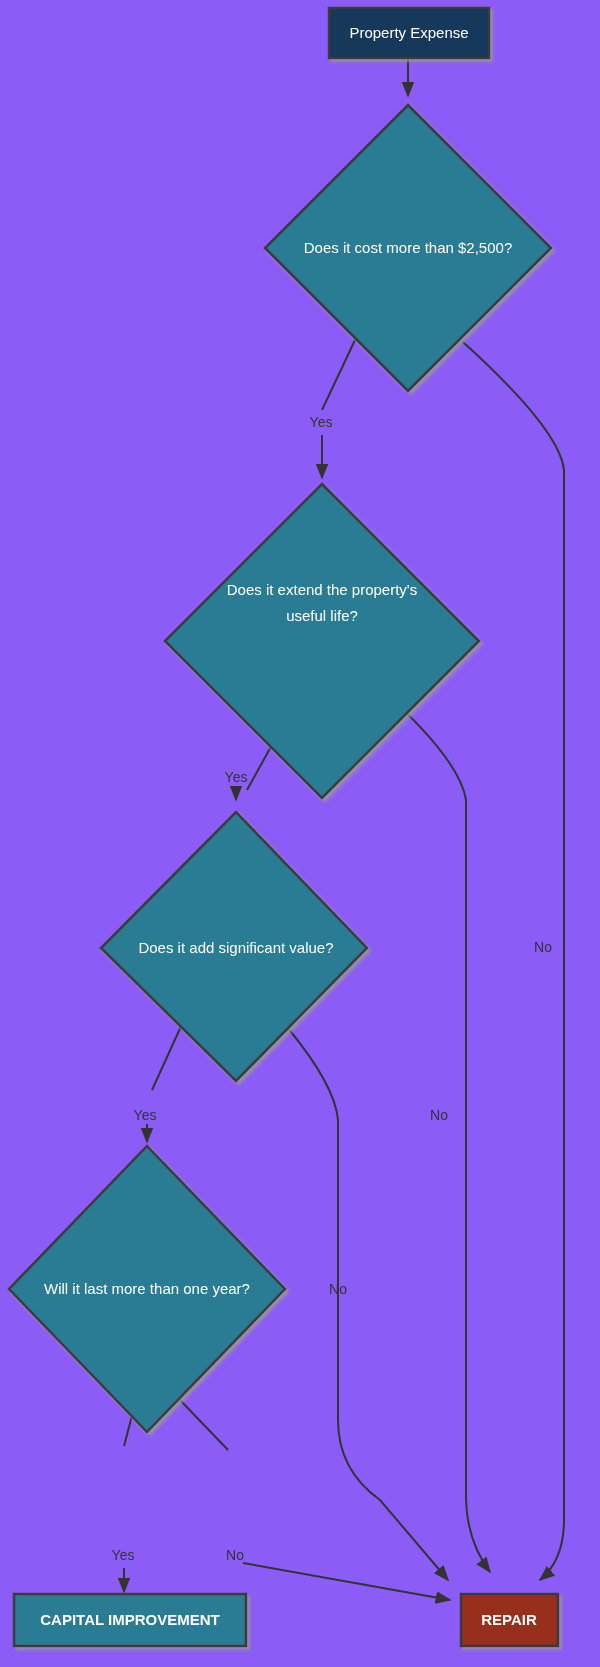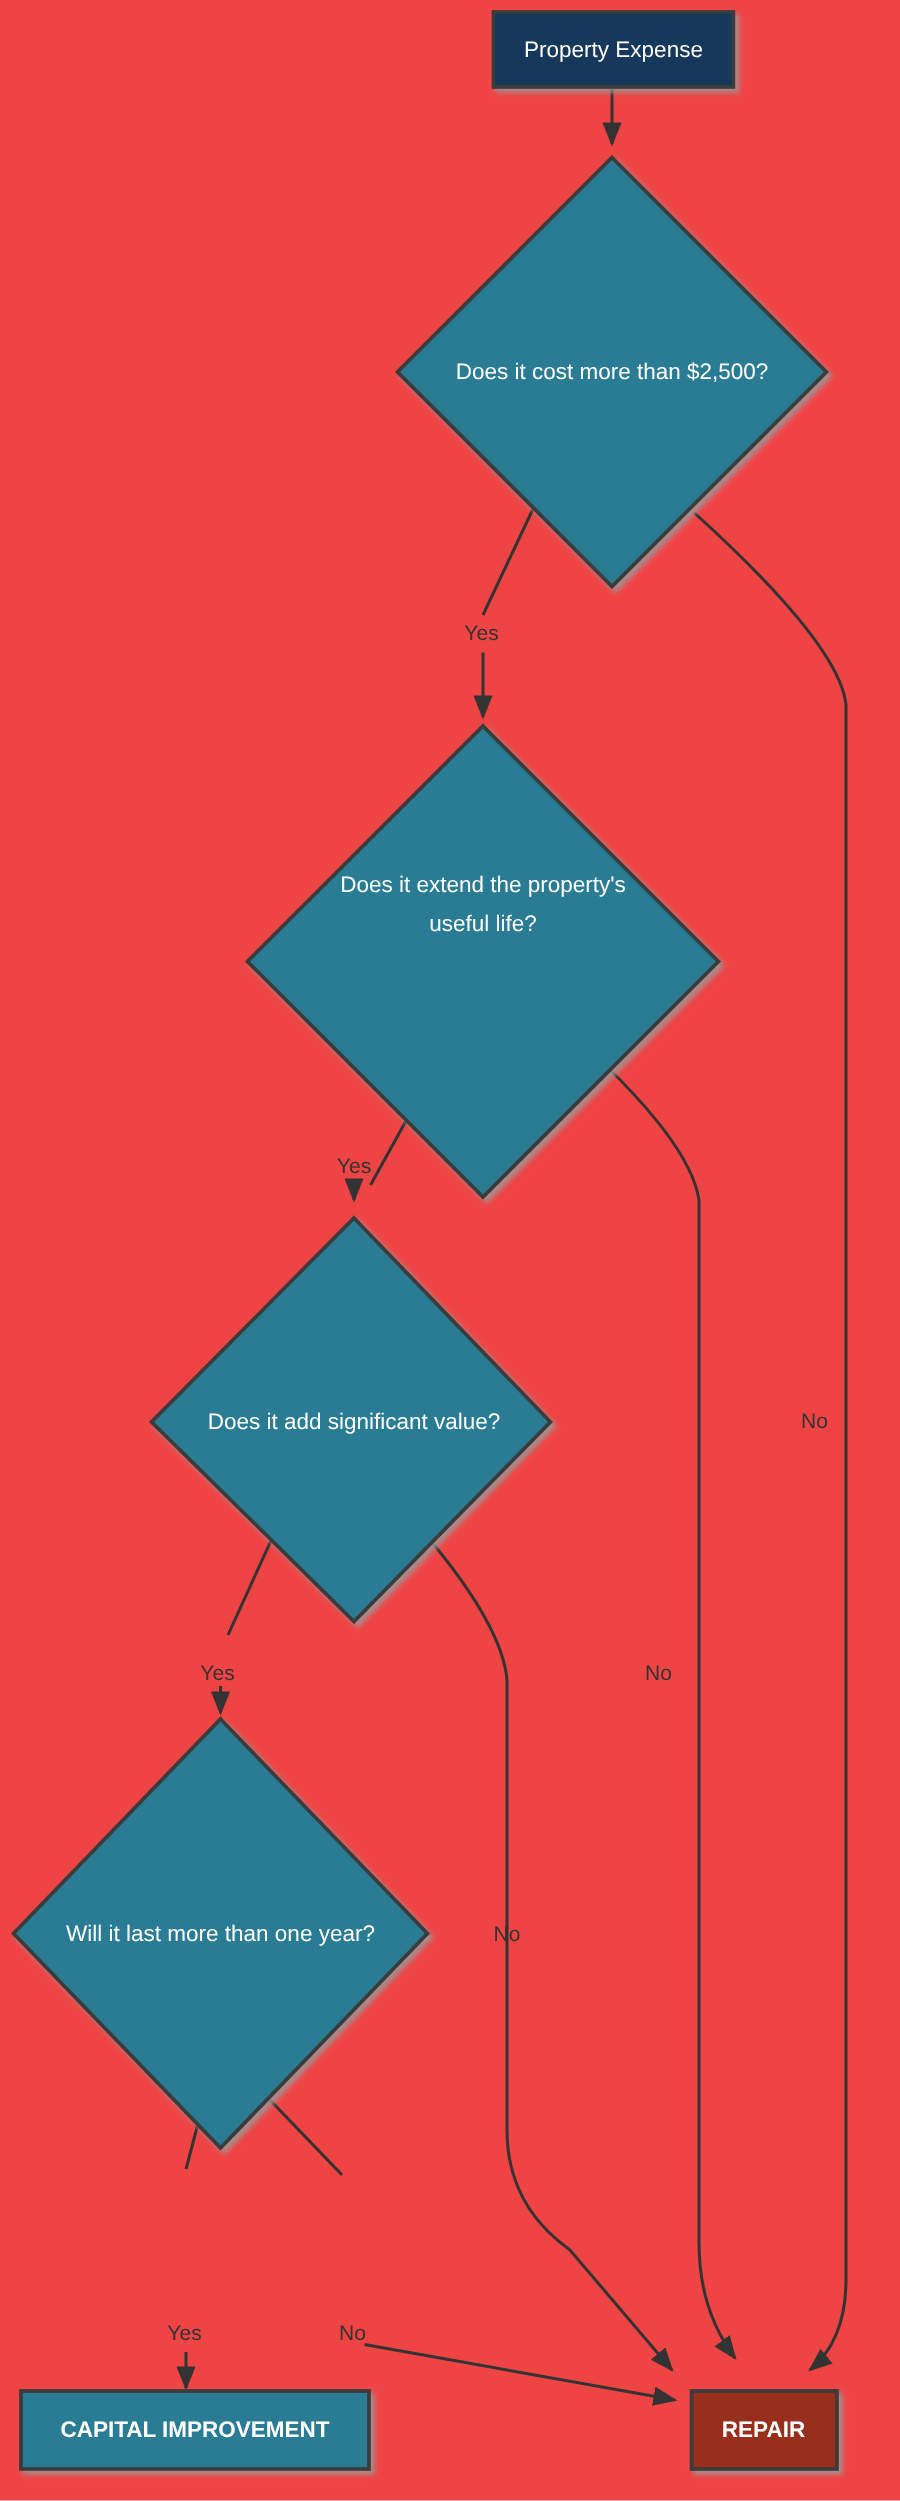--- a/index.html
+++ b/index.html
@@ -8,21 +8,21 @@
     padding: 0;
     background: #ffffff;
   }
   body {
     font-family: "Liberation Sans", sans-serif;
   }
   #flowchart-root {
     position: relative;
     width: 600px;
     height: 1667px;
-    background: #ef4444;
+    background: #8b5cf6;
     overflow: hidden;
   }
   #flow-svg {
     position: absolute;
     left: 0;
     top: 0;
     width: 600px;
     height: 1667px;
   }
   .node-shape-text {

